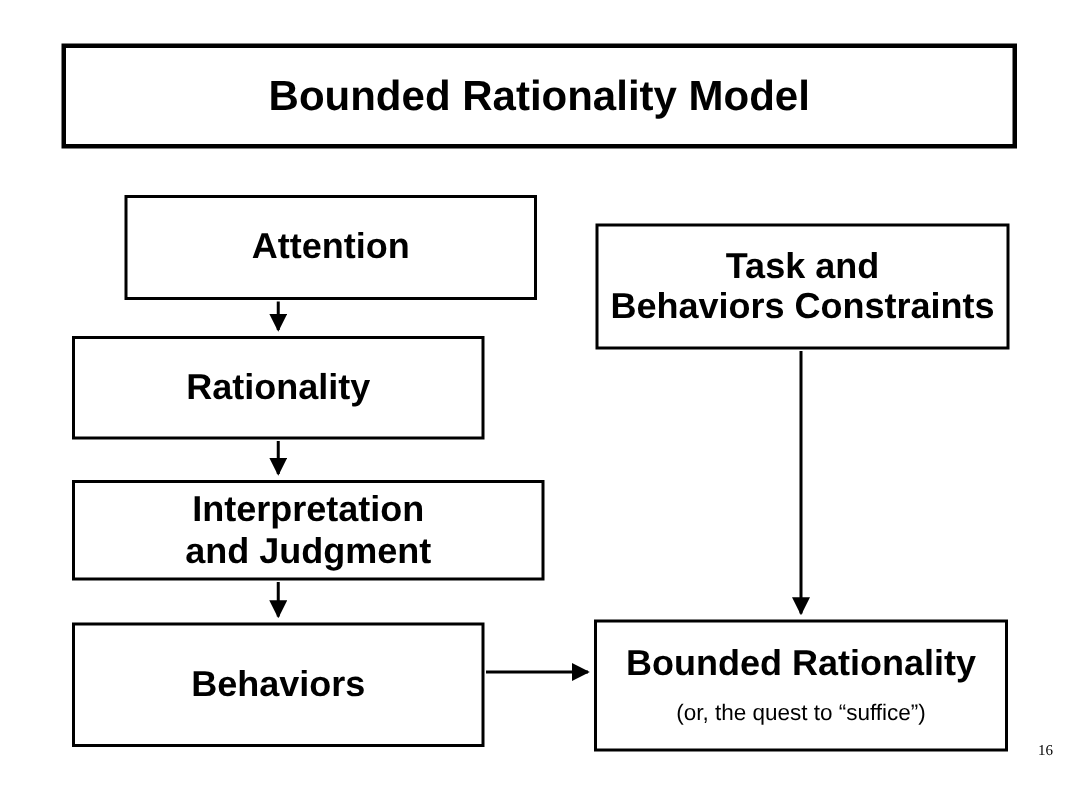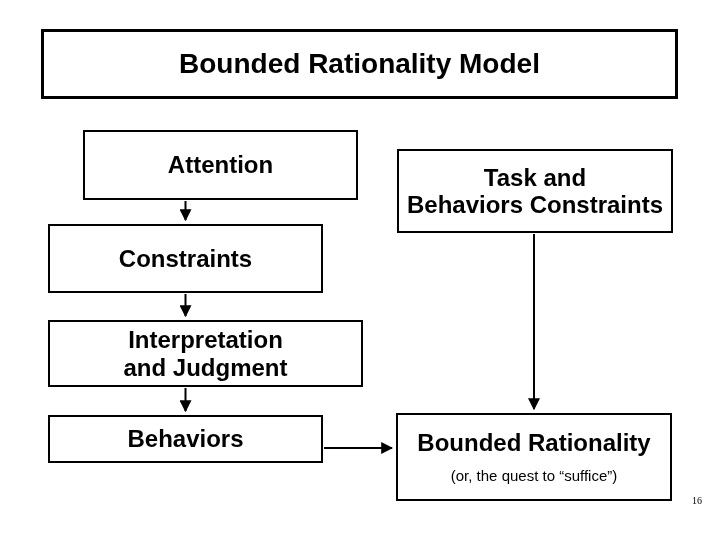--- a/index.html
+++ b/index.html
@@ -38,21 +38,21 @@
     border: 3px solid #000000;
     display: flex;
     align-items: center;
     justify-content: center;
     font-weight: bold;
     font-size: 28px;
   }
   .box-attention      { left: 48px;  top: 130px; width: 275px; height: 70px; margin-left: 35px; }
   .box-organization   { left: 48px;  top: 224px; width: 275px; height: 69px; }
   .box-interpretation { left: 48px;  top: 320px; width: 315px; height: 67px; }
-  .box-behaviors      { left: 48px;  top: 415px; width: 275px; height: 48px; }
+  .box-behaviors      { left: 48px;  top: 415px; width: 275px; height: 83px; }
   .box-task           { left: 397px; top: 149px; width: 276px; height: 84px; }
   .box-br             { left: 396px; top: 413px; width: 276px; height: 88px; flex-direction: column; }
   .box-br .br-main    { font-size: 24px; font-weight: bold; line-height: 1.1; }
   .box-br .br-sub     { font-size: 15px; font-weight: normal; line-height: 1.15; margin-top: 10px; }
   .arrow-layer {
     position: absolute;
     left: 0; top: 0;
     width: 720px; height: 540px;
     pointer-events: none;
   }
@@ -72,21 +72,21 @@
 
   <div class="title-box">
     <span>Bounded Rationality Model</span>
   </div>
 
   <div class="box box-attention">
     <span>Attention</span>
   </div>
 
   <div class="box box-organization">
-    <span>Constraints</span>
+    <span>Rationality</span>
   </div>
 
   <div class="box box-interpretation">
     <span>Interpretation
 and Judgment</span>
   </div>
 
   <div class="box box-behaviors">
     <span>Behaviors</span>
   </div>

